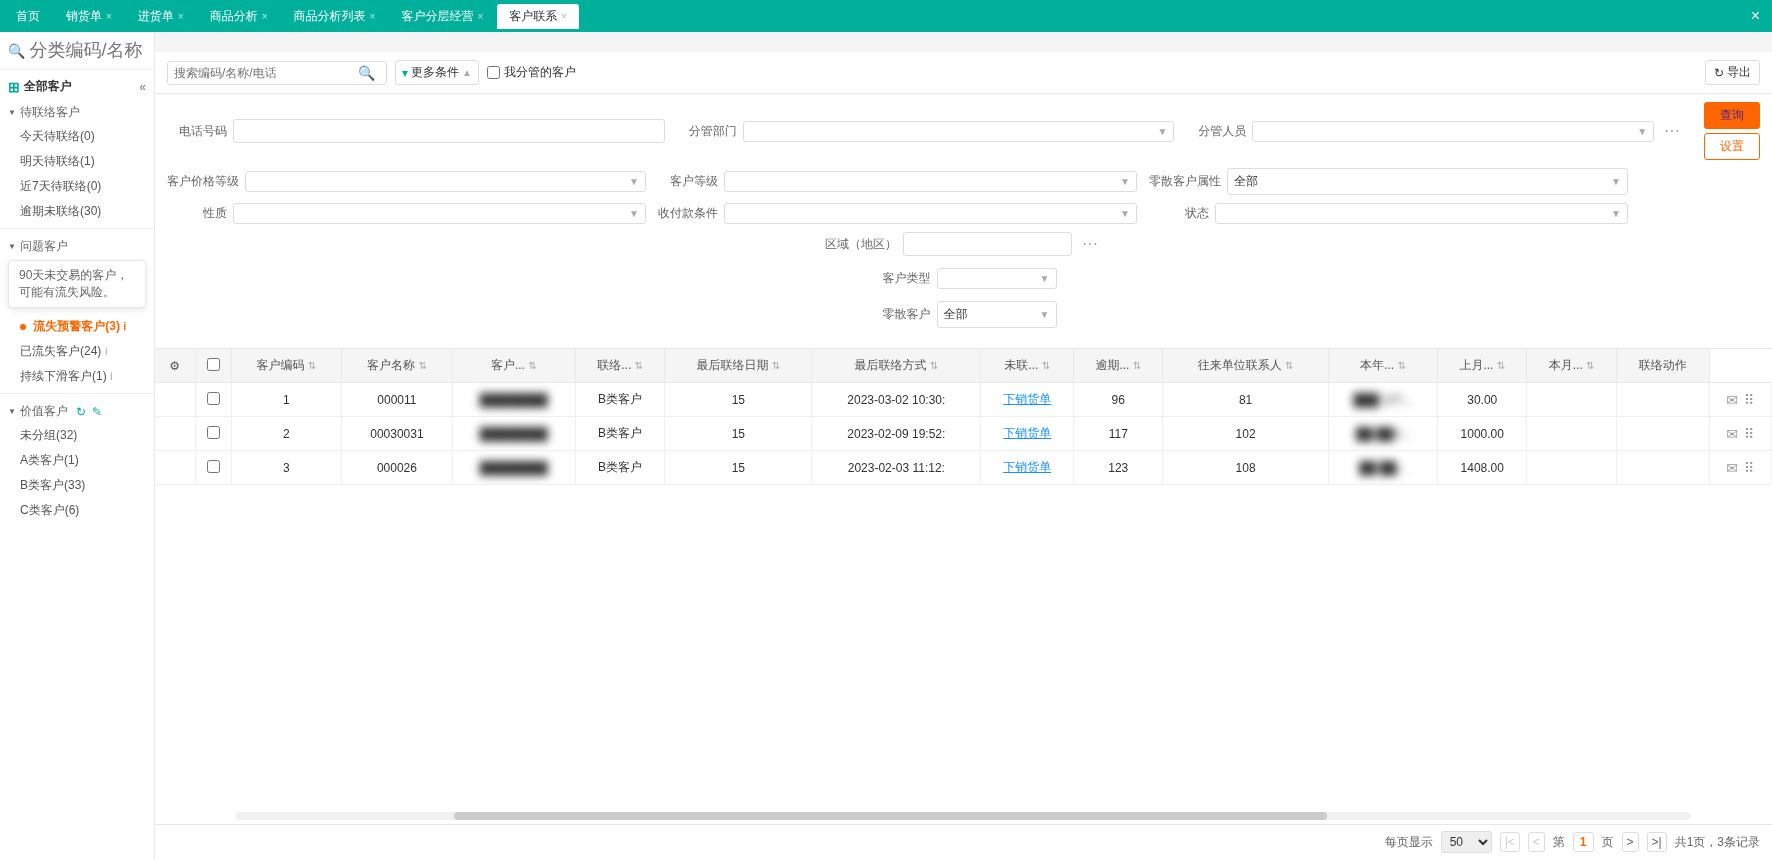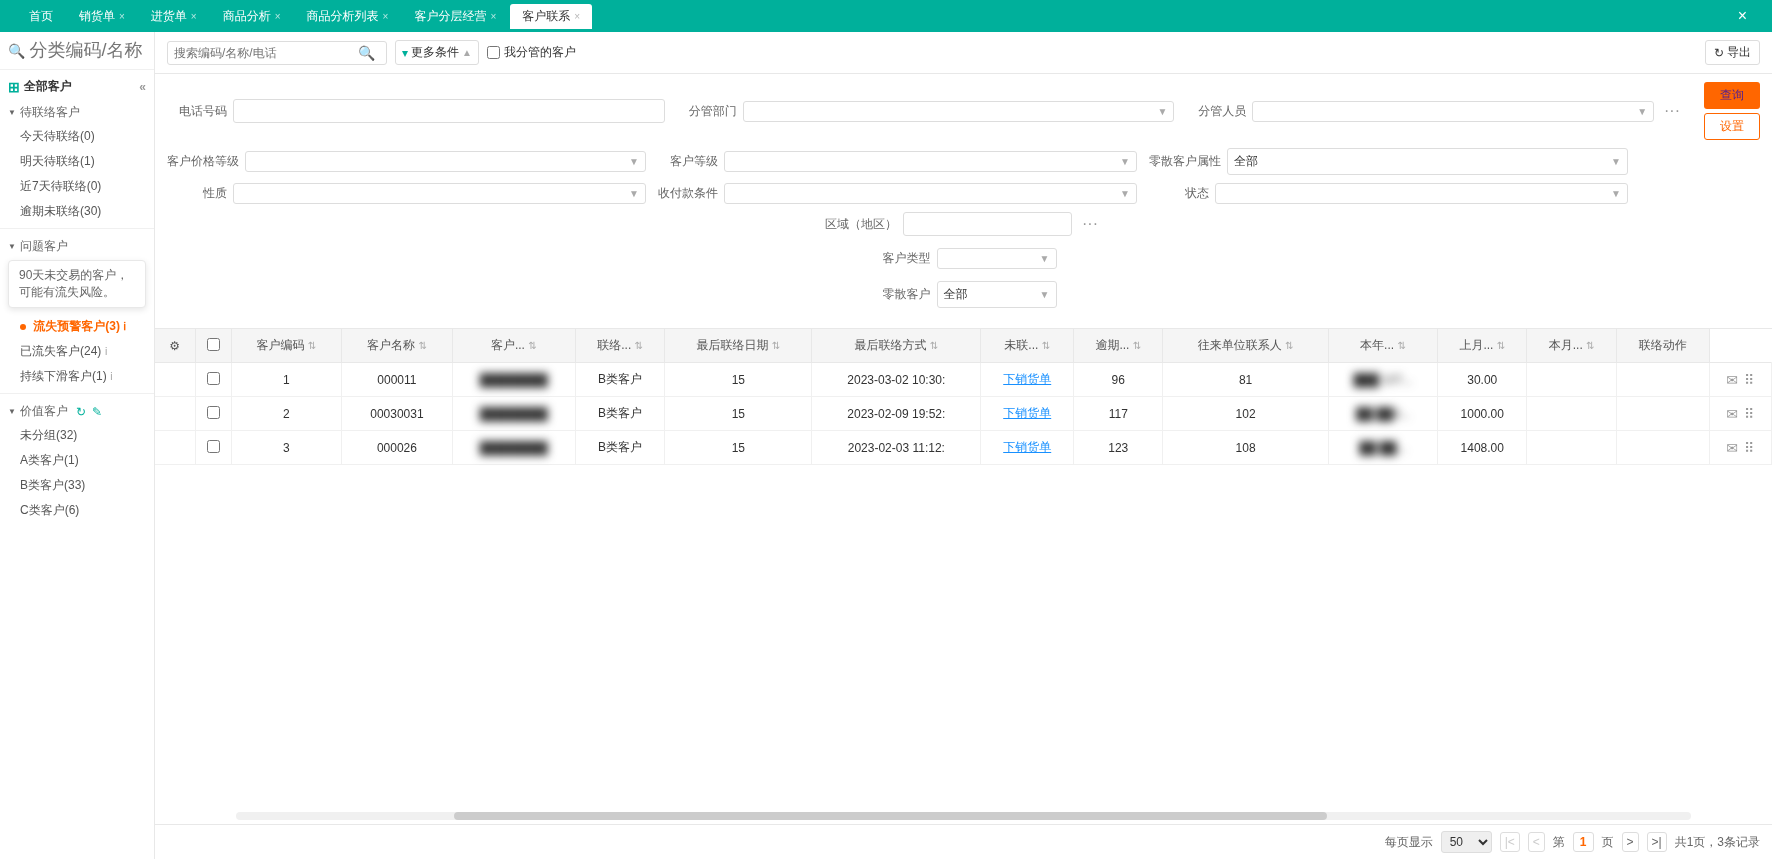--- a/index.html
+++ b/index.html
@@ -4,21 +4,21 @@
   <style>
     * { box-sizing: border-box; margin: 0; padding: 0; font-family: 'Microsoft YaHei', Arial, sans-serif; font-size: 12px; }
     body { background: #f5f5f5; width: 1772px; min-height: 859px; overflow: hidden; }
 
     
     .top-nav {
       background: #00b09b;
       height: 32px;
       display: flex;
       align-items: center;
-      padding: 0 17px;
+      padding: 0 4px;
       gap: 2px;
     }
     .nav-tab {
       padding: 4px 12px;
       color: #fff;
       cursor: pointer;
       font-size: 12px;
       border-radius: 3px 3px 0 0;
       display: flex;
       align-items: center;
@@ -149,20 +149,21 @@
     }
 
     
     .search-bar {
       background: #fff;
       padding: 8px 12px;
       display: flex;
       align-items: center;
       gap: 8px;
       border-bottom: 1px solid #e8e8e8;
+      margin-top: 20px;
     }
     .search-input-wrap {
       display: flex;
       align-items: center;
       border: 1px solid #ddd;
       border-radius: 3px;
       padding: 3px 6px;
       gap: 4px;
       width: 220px;
     }

